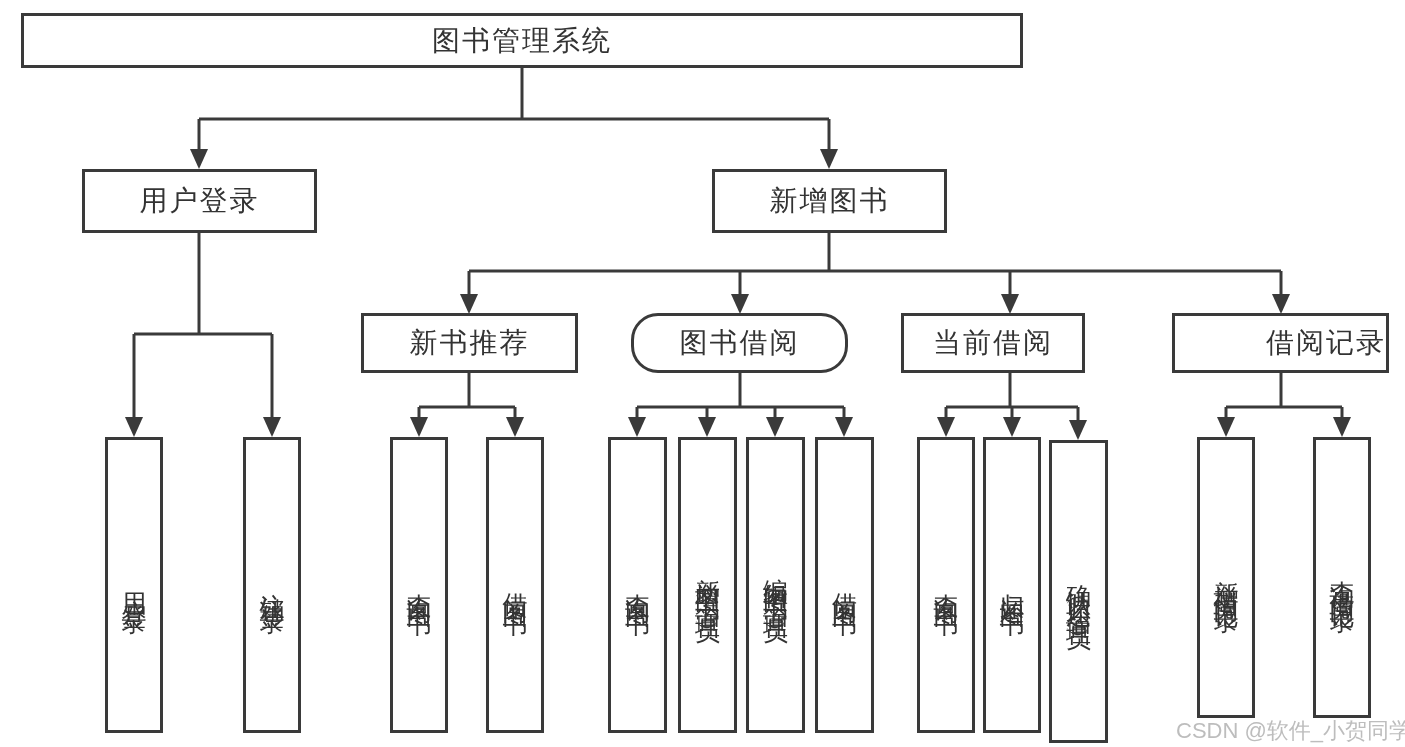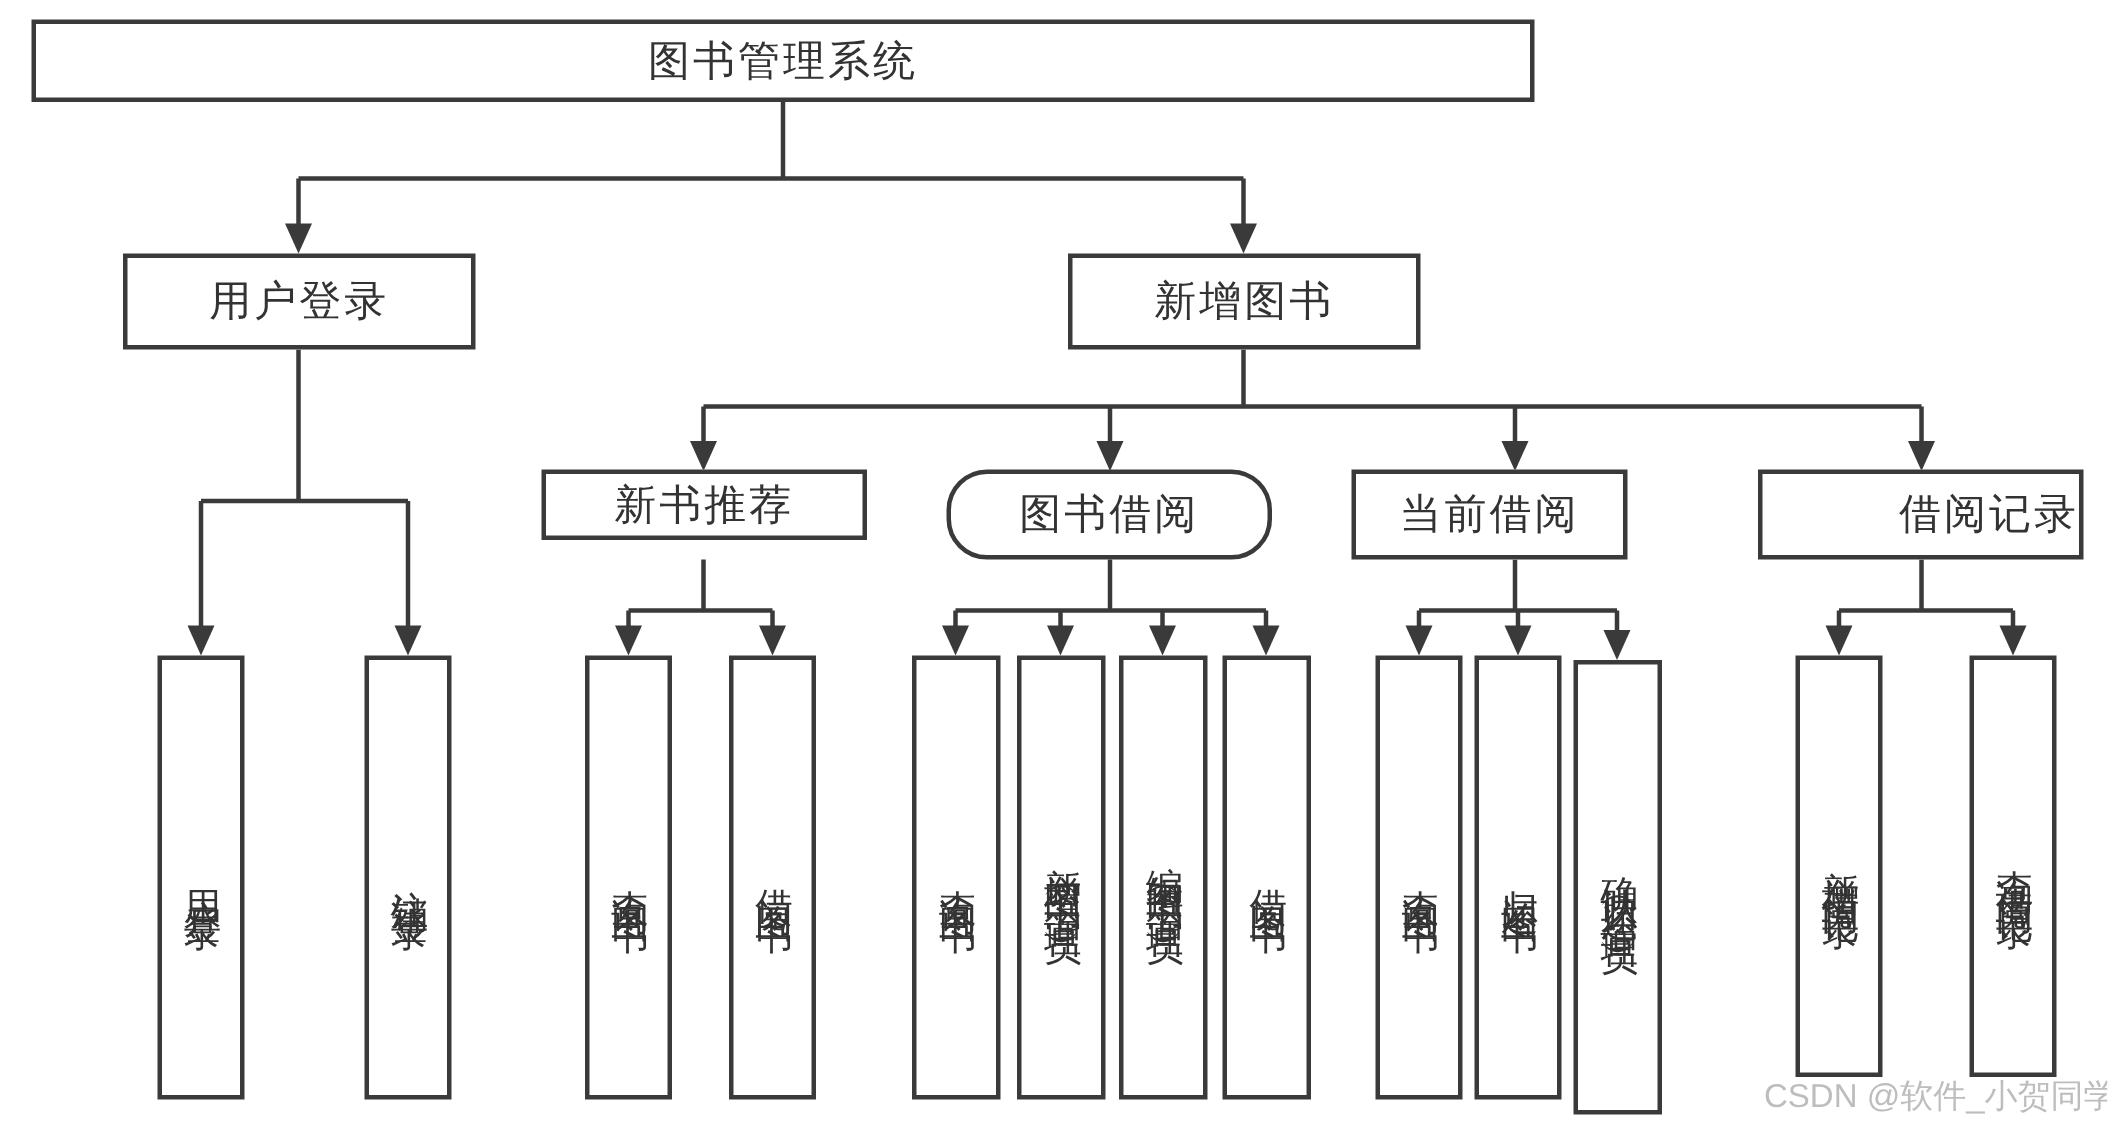--- a/index.html
+++ b/index.html
@@ -137,21 +137,21 @@
     <span>图书管理系统</span>
   </div>
 
   <div class="node h" style="left:82px; top:169px; width:235px; height:64px;">
     <span>用户登录</span>
   </div>
   <div class="node h" style="left:712px; top:169px; width:235px; height:64px;">
     <span>新增图书</span>
   </div>
 
-  <div class="node h" style="left:361px; top:313px; width:217px; height:47px;">
+  <div class="node h" style="left:361px; top:313px; width:217px; height:60px;">
     <span>新书推荐</span>
   </div>
   <div class="node h" style="left:631px; top:313px; width:217px; height:60px;border-radius:27px;">
     <span>图书借阅</span>
   </div>
   <div class="node h" style="left:901px; top:313px; width:184px; height:60px;">
     <span>当前借阅</span>
   </div>
   <div class="node h" style="left:1172px; top:313px; width:217px; height:60px;justify-content:flex-end;">
     <span>借阅记录</span>

